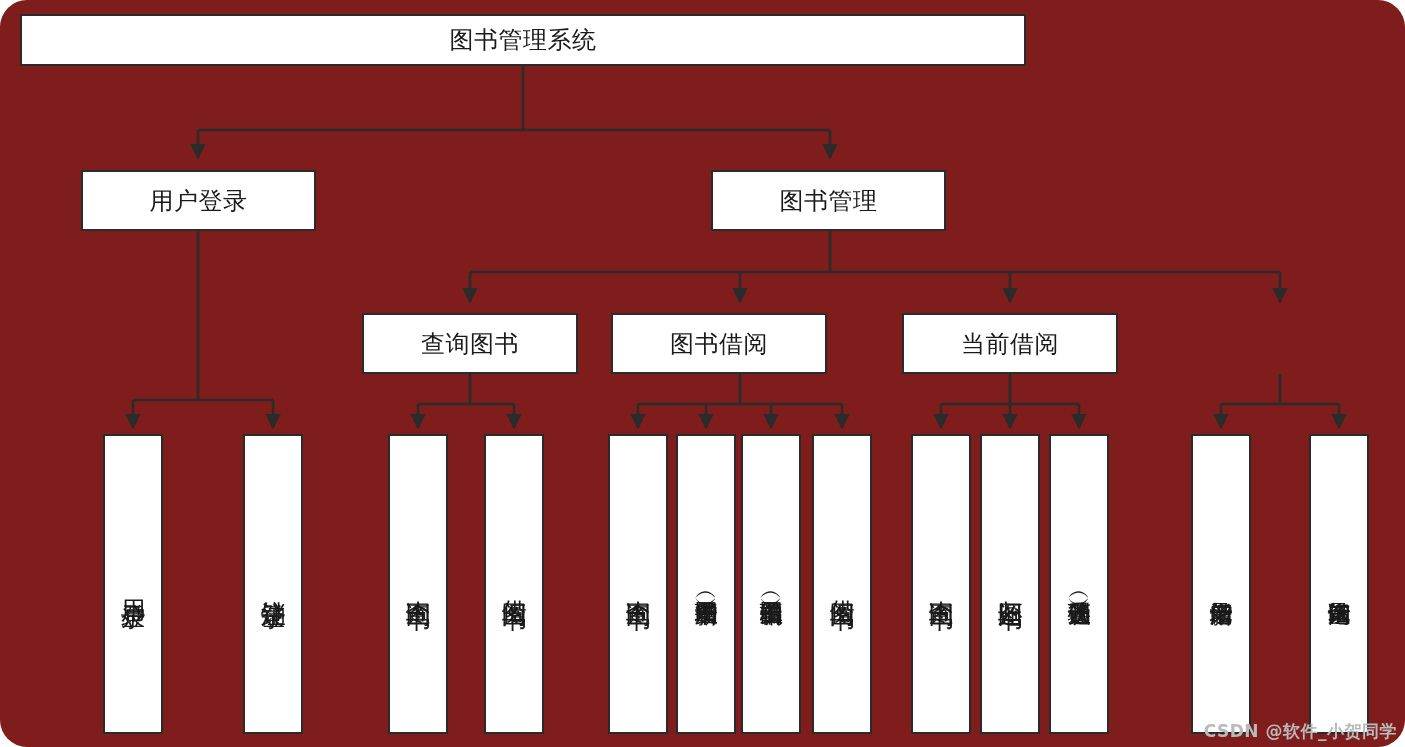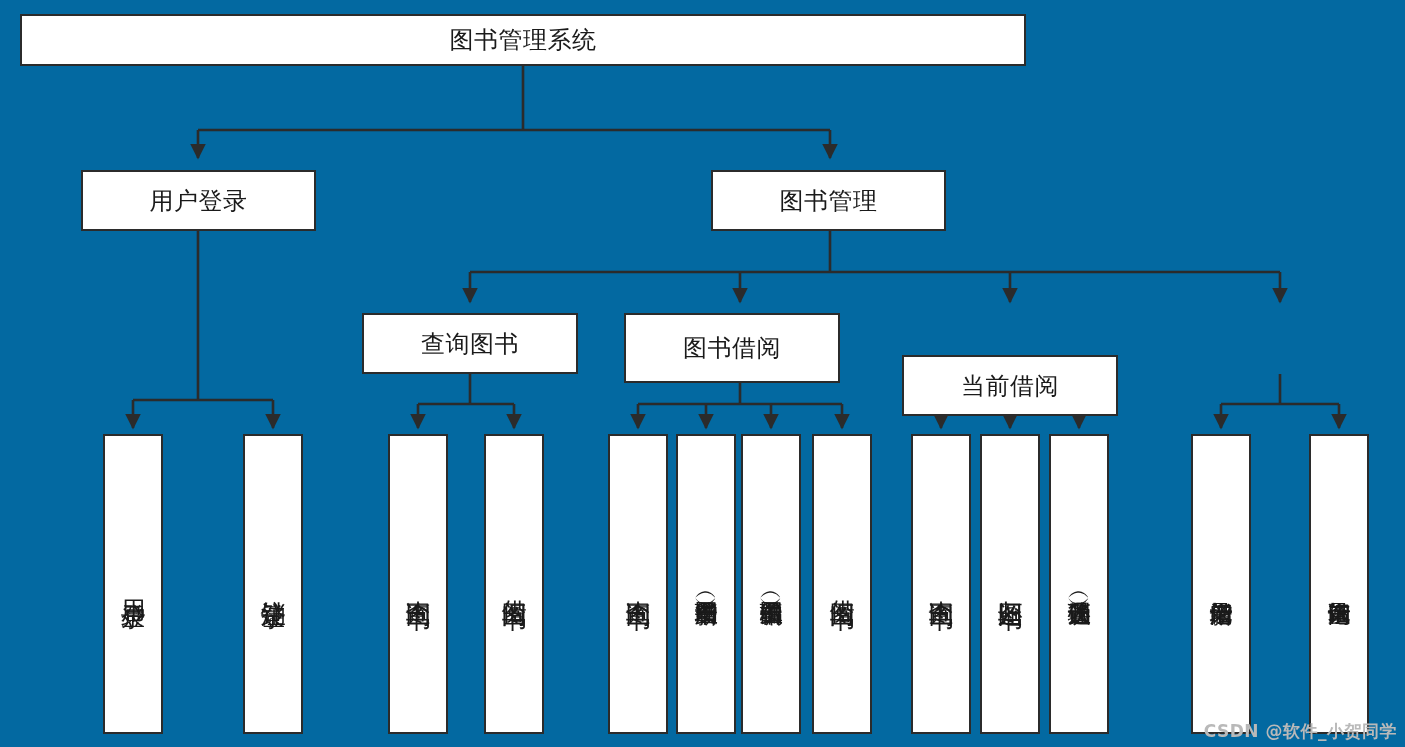--- a/index.html
+++ b/index.html
@@ -7,22 +7,23 @@
     padding: 0;
     background: #ffffff;
   }
   body {
     font-family: "DejaVu Sans", "Liberation Sans", sans-serif;
   }
   #canvas {
     position: relative;
     width: 1405px;
     height: 747px;
-    background: #0369a1;
+    background: #7f1d1d;
     overflow: hidden;
+    border-radius: 27px;
   }
   svg.edges {
     position: absolute;
     left: 0;
     top: 0;
     width: 1405px;
     height: 747px;
     pointer-events: none;
   }
   .node {
@@ -137,24 +138,24 @@
   <div class="node horiz" style="left:81px; top:170px; width:235px; height:61px;">
     <span class="node-label">用户登录</span>
   </div>
   <div class="node horiz" style="left:711px; top:170px; width:235px; height:61px;">
     <span class="node-label">图书管理</span>
   </div>
 
   <div class="node horiz" style="left:362px; top:313px; width:216px; height:61px;">
     <span class="node-label">查询图书</span>
   </div>
-  <div class="node horiz" style="left:624px; top:313px; width:216px; height:70px;">
+  <div class="node horiz" style="left:611px; top:313px; width:216px; height:61px;">
     <span class="node-label">图书借阅</span>
   </div>
-  <div class="node horiz" style="left:902px; top:313px; width:216px; height:61px;margin-top:42px;">
+  <div class="node horiz" style="left:902px; top:313px; width:216px; height:61px;">
     <span class="node-label">当前借阅</span>
   </div>
 
   <div class="node vert" style="left:103px; top:434px; width:60px; height:300px;">
     <span class="node-label">用户登录</span>
   </div>
   <div class="node vert" style="left:243px; top:434px; width:60px; height:300px;">
     <span class="node-label">注销登录</span>
   </div>
 

